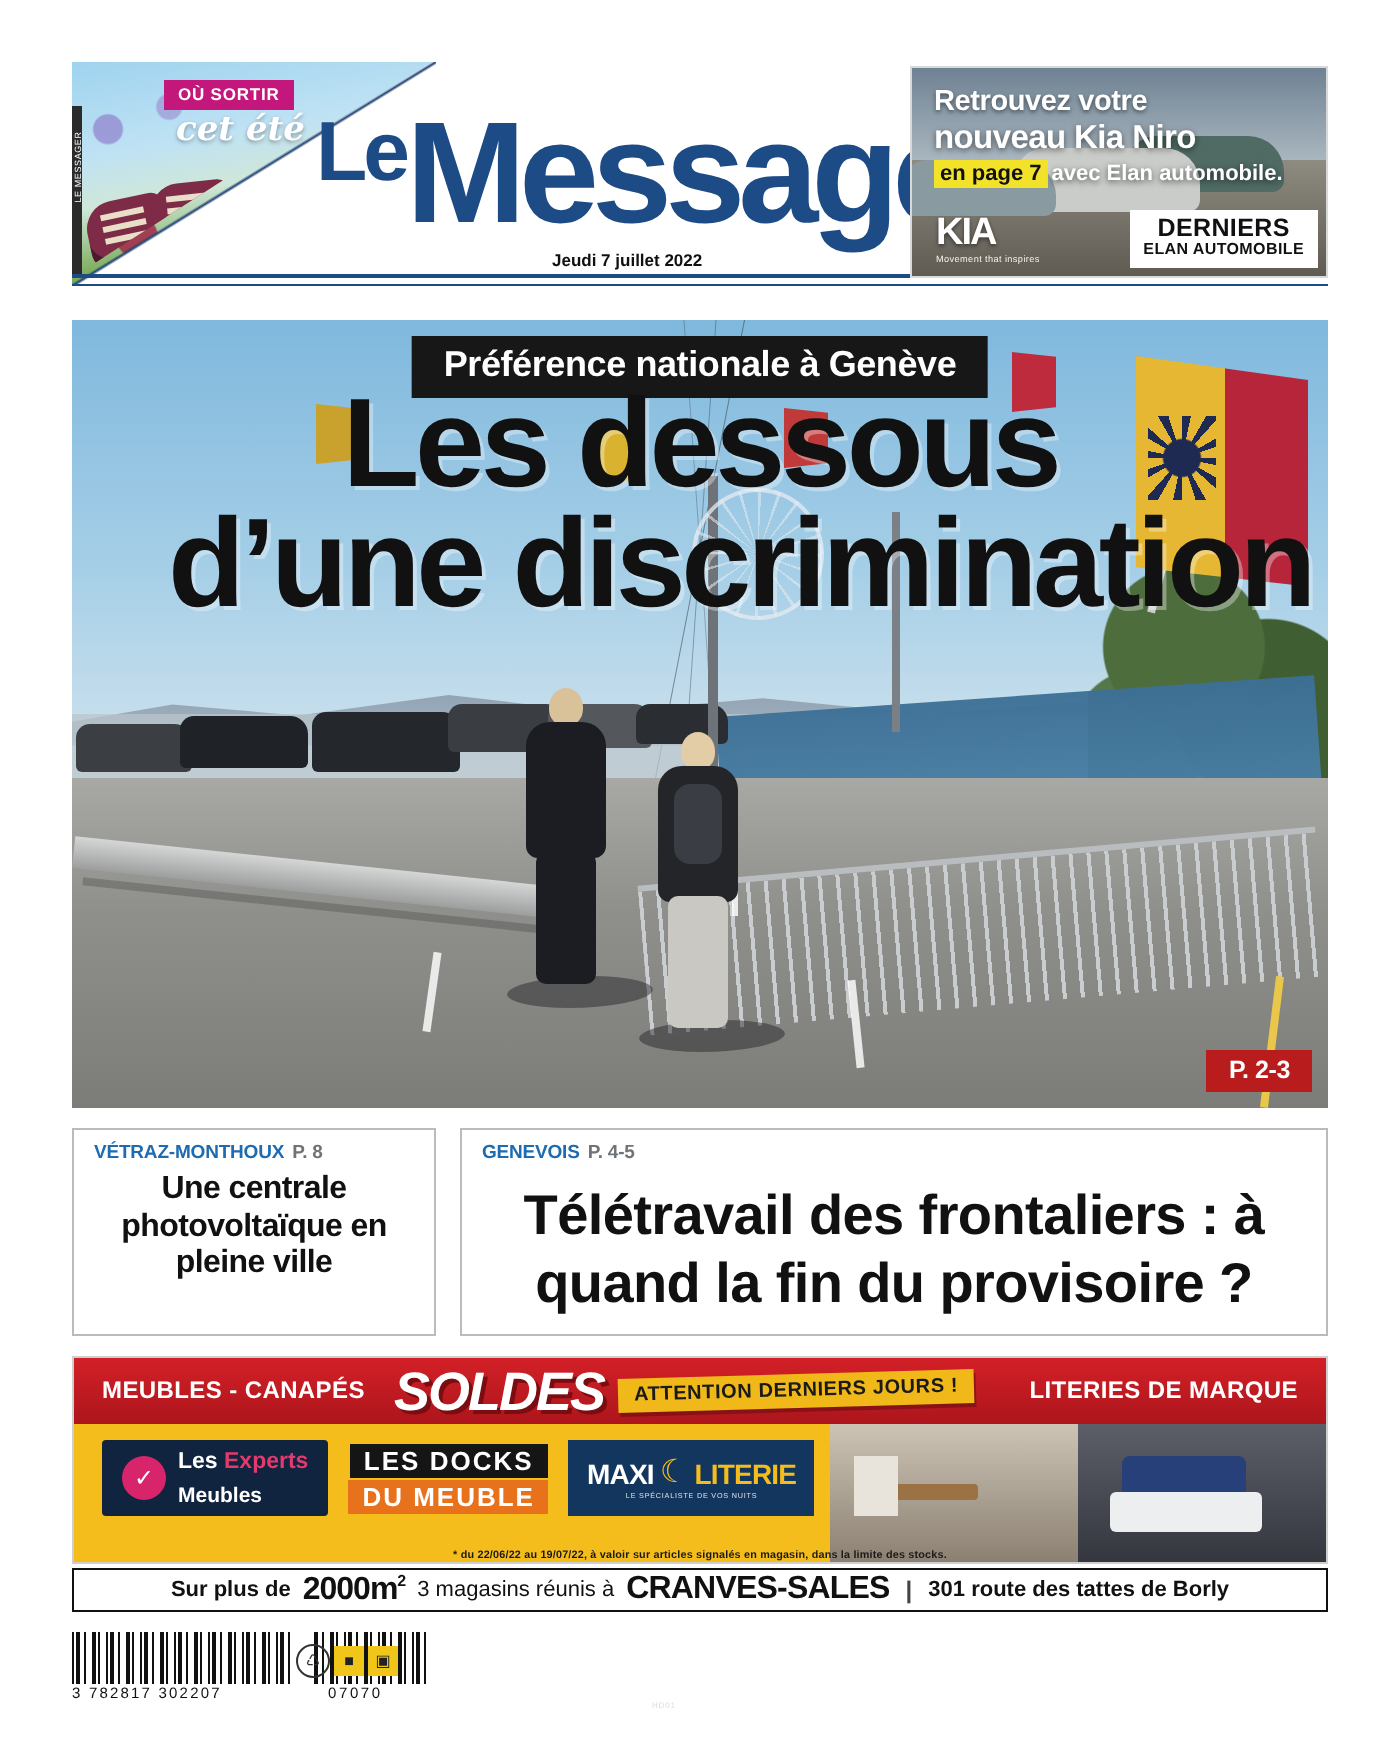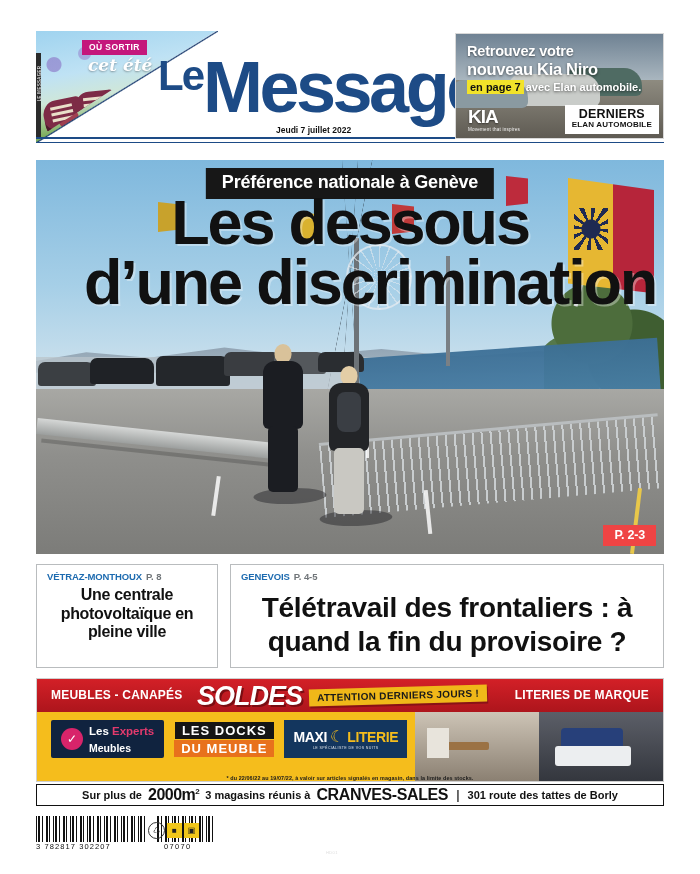--- a/index.html
+++ b/index.html
@@ -183,21 +183,21 @@
     padding:4px 16px 6px;letter-spacing:-.2px;white-space:nowrap;
   }
   .headline{
     position:absolute;left:0;right:0;top:34px;text-align:center;
     font-weight:bold;color:#111;line-height:.92;letter-spacing:-2.2px;
     text-shadow:2px 2px 0 rgba(255,255,255,.35);
   }
   .headline .l1{display:block;font-size:63px;}
   .headline .l2{display:block;font-size:63px;margin-top:2px;padding-left:40px;}
   .page-ref{
-    position:absolute;right:8px;bottom:8px;background:#ef4444;color:#fff;
+    position:absolute;right:8px;bottom:8px;background:#b91c1c;color:#fff;
     font-size:12.5px;font-weight:bold;padding:3px 11px 4px;letter-spacing:-.2px;
   }
 
   
   .teasers{position:absolute;left:36px;top:564px;width:628px;height:104px;display:flex;gap:12px;}
   .teaser{border:1px solid #b9bcbe;box-sizing:border-box;padding:6px 10px 8px;background:#fff;}
   .teaser.small{width:182px;}
   .teaser.large{flex:1;}
   .t-head{font-size:9.5px;font-weight:bold;letter-spacing:-.1px;margin-bottom:3px;}
   .t-rub{color:#1d6bb0;}
@@ -254,21 +254,21 @@
 
   
   .storebar{
     position:absolute;left:36px;top:784px;width:628px;height:22px;
     border:1.5px solid #111;box-sizing:border-box;background:#fff;
     display:flex;align-items:center;justify-content:center;gap:6px;white-space:nowrap;
   }
   .sb-a{font-size:11px;font-weight:bold;}
   .sb-num{font-size:16px;font-weight:bold;letter-spacing:-.5px;}
   .sb-sup{font-size:8px;vertical-align:super;}
-  .sb-b{font-size:11px;font-weight:bold;}
+  .sb-b{font-size:11px;font-weight:normal;}
   .sb-city{font-size:16px;font-weight:bold;letter-spacing:-.4px;}
   .sb-pipe{font-size:12px;font-weight:bold;color:#444;margin:0 2px;}
   .sb-addr{font-size:11px;font-weight:bold;}
 
   
   .footer{position:absolute;left:36px;top:816px;width:628px;height:44px;}
   .barcode{position:absolute;left:0;top:0;width:180px;height:26px;
     background:repeating-linear-gradient(to right,
       #111 0 1px,#fff 1px 2px,#111 2px 4px,#fff 4px 6px,#111 6px 7px,#fff 7px 10px,
       #111 10px 12px,#fff 12px 13px,#111 13px 14px,#fff 14px 17px);}

